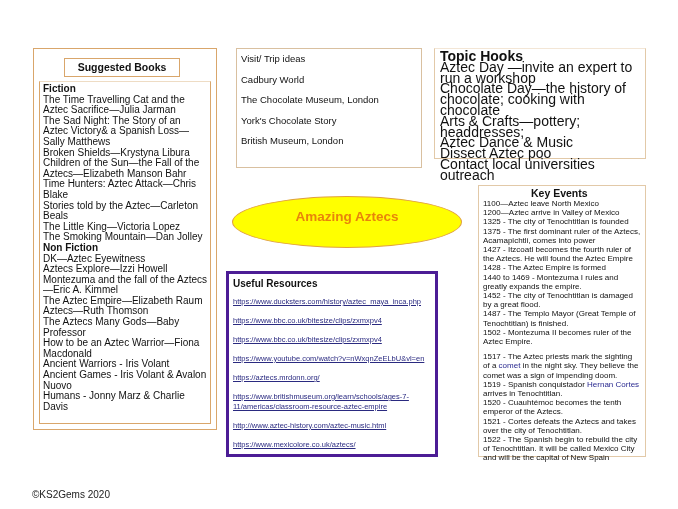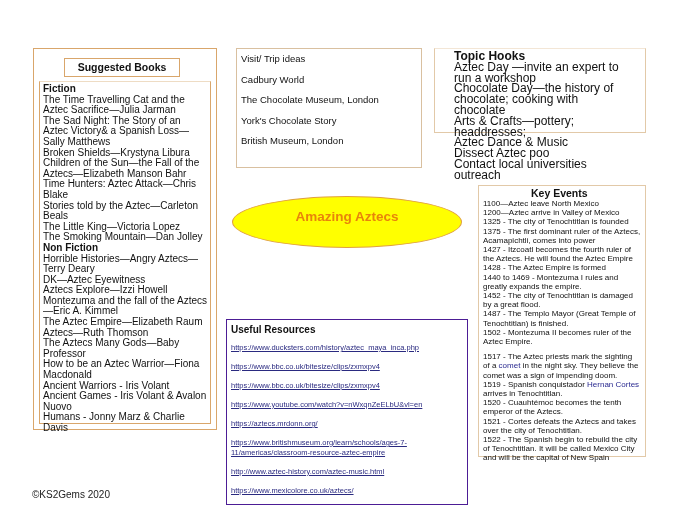--- a/index.html
+++ b/index.html
@@ -11,28 +11,28 @@
   .books-title { position: absolute; left: 30px; top: 9px; width: 116px; height: 19px; border: 1px solid #d9a66b;
     font-weight: bold; font-size: 10.5px; text-align: center; line-height: 17px; }
   .books-inner { position: absolute; left: 5px; top: 32px; width: 172px; height: 343px; border: 1px solid #d9a66b;
     border-top-color: #eedcc4; padding: 2px 3px; font-size: 10px; line-height: 10.6px; }
   .books-inner .head { font-weight: bold; }
 
   .trip { left: 236px; top: 48px; width: 186px; height: 120px; border: 1px solid #d9c0a0; padding: 4px 4px; font-size: 9.5px; }
   .trip div { margin-bottom: 9.5px; line-height: 11px; }
   .trip .bold { font-weight: normal; }
 
-  .hooks { left: 434px; top: 48px; width: 212px; height: 85px; border: 1px solid #e2c9a8; border-top-color:#f3e6d6; padding: 2px 19px; font-size: 12px; line-height: 10.8px; }
+  .hooks { left: 434px; top: 48px; width: 212px; height: 111px; border: 1px solid #e2c9a8; border-top-color:#f3e6d6; padding: 2px 5px; font-size: 14px; line-height: 10.8px; }
   .hooks .head { font-weight: bold; }
 
   .ellipse { position: absolute; left: 232px; top: 196px; width: 230px; height: 52px; border-radius: 50%;
     background: #ffff00; border: 1px solid #e0a040; display: flex; align-items: center; justify-content: center; }
   .ellipse span { color: #e8840a; font-weight: bold; font-size: 13.5px; margin-top: -12px; }
 
-  .res { left: 226px; top: 271px; width: 242px; height: 186px; border: 1px solid #4c1d95; padding: 4px 4px; font-size: 7.5px; margin-top: 48px; }
+  .res { left: 226px; top: 271px; width: 212px; height: 186px; border: 3px solid #4c1d95; padding: 4px 4px; font-size: 7.5px; }
   .res .head { font-weight: bold; font-size: 10px; margin-bottom: 8px; }
   .res a { display: block; color: #2a2a80; text-decoration: underline; margin-bottom: 9px; line-height: 10px; }
 
   .events { left: 478px; top: 185px; width: 168px; height: 272px; border: 1px solid #e2c9a8; padding: 2px 4px; font-size: 8px; line-height: 9.2px; }
   .events .head { font-weight: bold; font-size: 10.5px; line-height: 11px; padding-left: 48px; }
   .events .hl { color: #2a2a90; }
 
   .footer { position: absolute; left: 32px; top: 465px; font-size: 10px; color: #222; margin-top: 24px; }
 </style>
 </head>
@@ -44,21 +44,20 @@
     <div class="head">Fiction</div>
     <div>The Time Travelling Cat and the Aztec Sacrifice—Julia Jarman</div>
     <div>The Sad Night: The Story of an Aztec Victory&amp; a Spanish Loss—Sally Matthews</div>
     <div>Broken Shields—Krystyna Libura</div>
     <div>Children of the Sun—the Fall of the Aztecs—Elizabeth Manson Bahr</div>
     <div>Time Hunters: Aztec Attack—Chris Blake</div>
     <div>Stories told by the Aztec—Carleton Beals</div>
     <div>The Little King—Victoria Lopez</div>
     <div>The Smoking Mountain—Dan Jolley</div>
     <div class="head">Non Fiction</div>
-    <div>Horrible Histories—Angry Aztecs—Terry Deary</div>
     <div>DK—Aztec Eyewitness</div>
     <div>Aztecs Explore—Izzi Howell</div>
     <div>Montezuma and the fall of the Aztecs—Eric A. Kimmel</div>
     <div>The Aztec Empire—Elizabeth Raum</div>
     <div>Aztecs—Ruth Thomson</div>
     <div>The Aztecs Many Gods—Baby Professor</div>
     <div>How to be an Aztec Warrior—Fiona Macdonald</div>
     <div>Ancient Warriors - Iris Volant</div>
     <div>Ancient Games - Iris Volant &amp; Avalon Nuovo</div>
     <div>Humans - Jonny Marz &amp; Charlie Davis</div>

